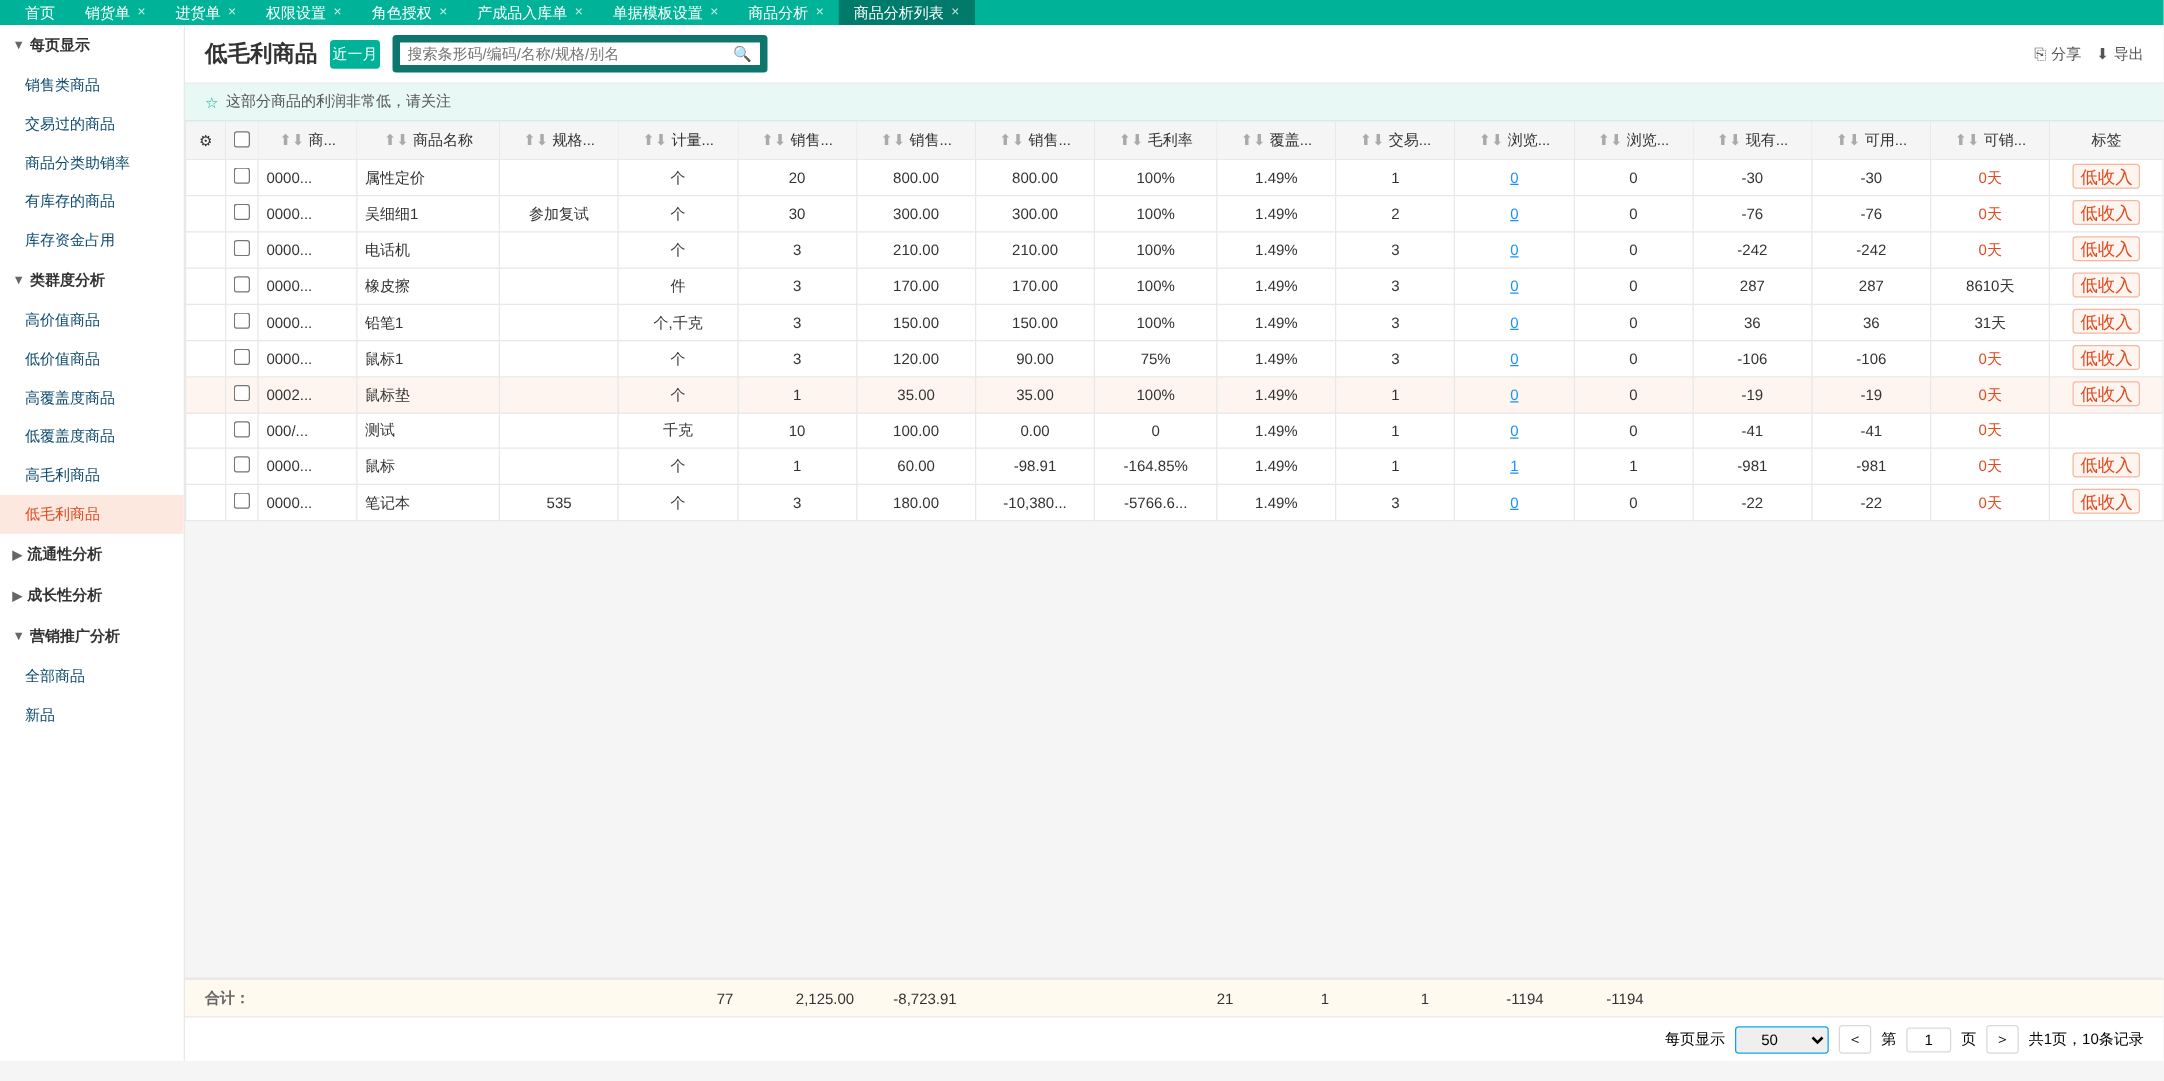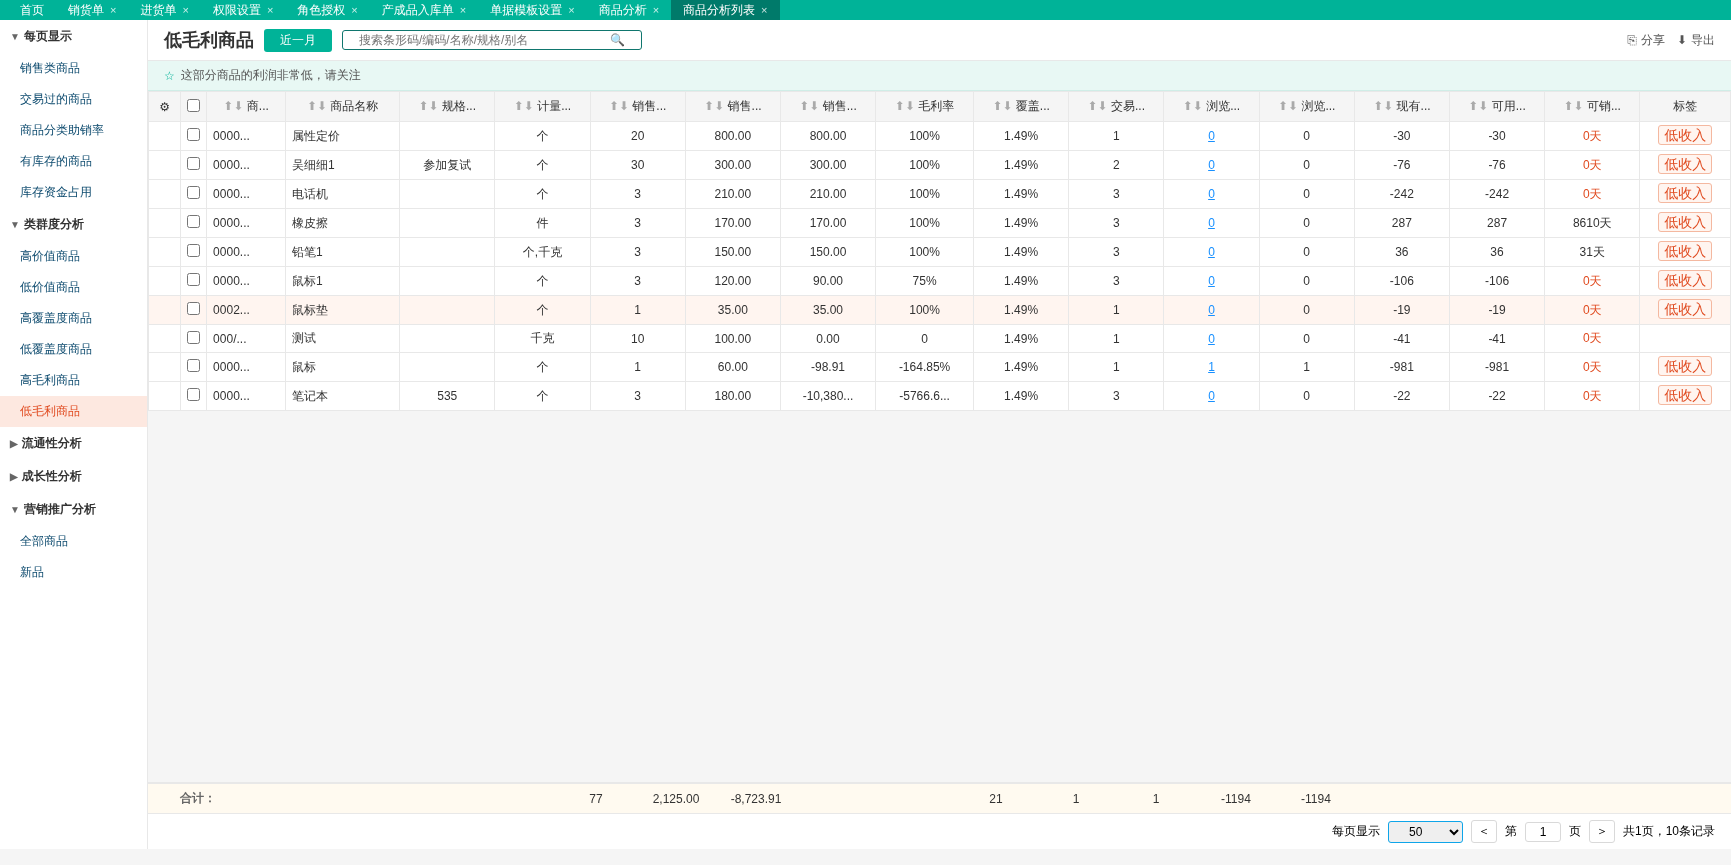--- a/index.html
+++ b/index.html
@@ -80,30 +80,30 @@
     .content-title {
       font-size: 18px;
       font-weight: bold;
       color: #333;
     }
     .filter-btn {
       background: #00b398;
       color: #fff;
       border: none;
       border-radius: 3px;
-      padding: 3px 16px;
+      padding: 3px 2px;
       cursor: pointer;
       font-size: 12px;
     }
     .search-box {
       display: flex;
       align-items: flex-end;
-      border: 1px solid #0f766e;
+      border: 6px solid #0f766e;
       border-radius: 3px;
-      padding: 2px 16px;
+      padding: 2px 6px;
       background: #fff;
       gap: 4px;
       flex: 1;
       max-width: 300px;
     }
     .search-box input {
       border: none;
       outline: none;
       font-size: 12px;
       color: #999;
@@ -178,21 +178,21 @@
       padding: 1px 5px;
       font-size: 14px;
     }
     .link-style { color: #1890ff; text-decoration: underline; cursor: pointer; }
     .red-text { color: #e04a1f; }
 
     
     .footer-summary {
       background: #fffaf0;
       border-top: 2px solid #e8e8e8;
-      padding: 6px 32px;
+      padding: 6px 16px;
       display: flex;
       align-items: center;
     }
     .footer-summary .label { color: #666; font-weight: bold; margin-right: 20px; }
     .footer-cells {
       display: flex;
       gap: 0;
       flex: 1;
     }
     .footer-cell {

